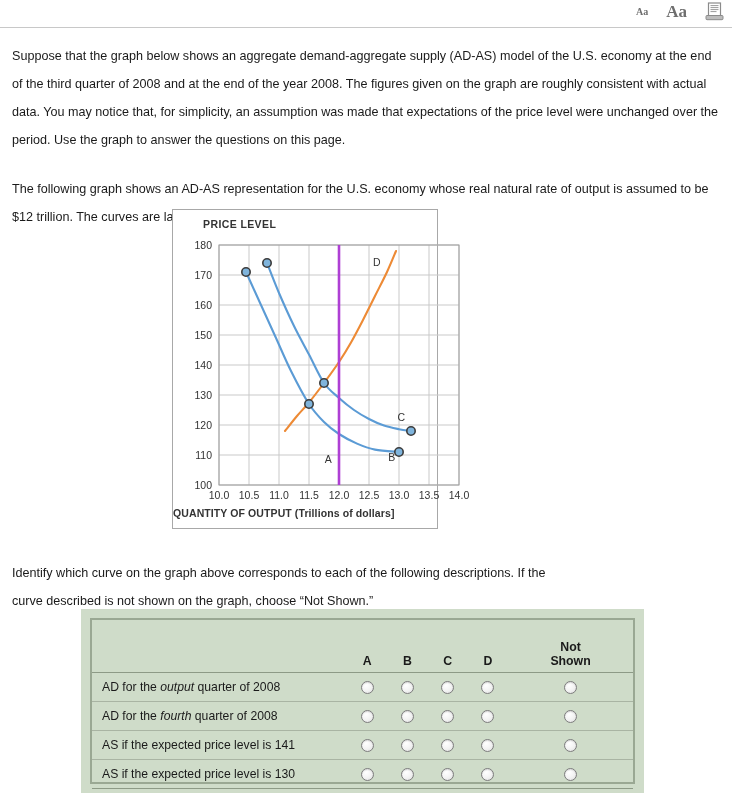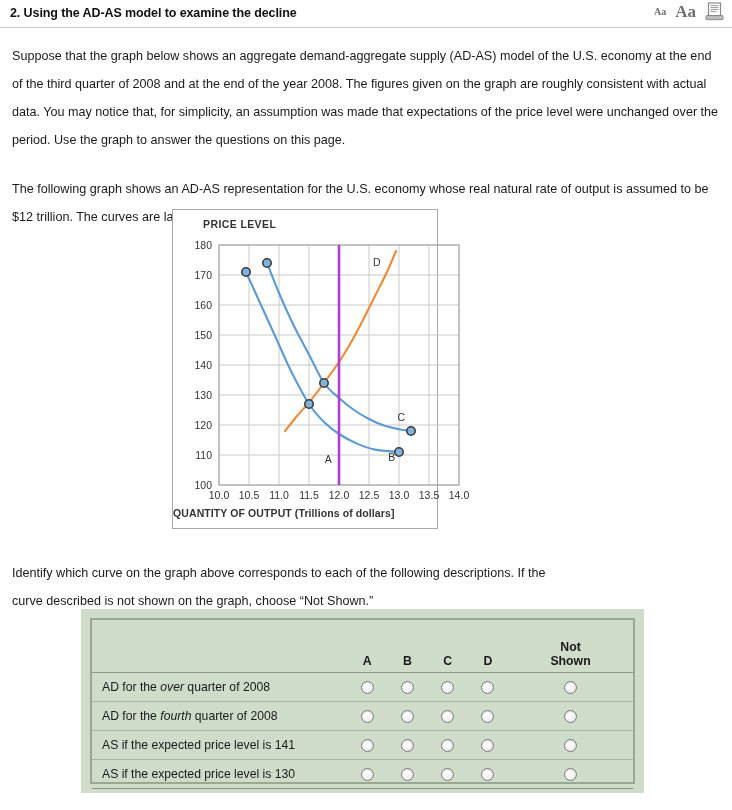--- a/index.html
+++ b/index.html
@@ -28,21 +28,21 @@
     font-weight: bold;
     color: #111111;
     letter-spacing: -0.1px;
   }
   .header-tools {
     position: absolute;
     right: 8px;
     top: 2px;
     display: flex;
     align-items: center;
-    gap: 9px;
+    gap: 18px;
   }
   .tool-aa-small {
     font-size: 10px;
     font-weight: bold;
     color: #6e6e6e;
     font-family: "Liberation Serif", serif;
   }
   .tool-aa-big {
     font-size: 17px;
     font-weight: bold;
@@ -173,21 +173,20 @@
     cursor: pointer;
     vertical-align: middle;
   }
   .hdr-two-line { display: block; line-height: 14px; }
   .italic { font-style: italic; }
 </style>
 </head>
 <body>
 
 <div class="header">
-  <div class="header-title">2.  Using the AD-AS model to examine the decline</div>
   <div class="header-tools">
     <span class="tool-aa-small">Aa</span>
     <span class="tool-aa-big">Aa</span>
     <span class="tool-print">
       <svg width="19" height="19" viewBox="0 0 19 19">
         <rect x="3.5" y="1" width="12" height="13" fill="#ffffff" stroke="#8b8b8b" stroke-width="1.2"></rect>
         <line x1="5.5" y1="3.6" x2="13.5" y2="3.6" stroke="#9a9a9a" stroke-width="1"></line>
         <line x1="5.5" y1="5.6" x2="13.5" y2="5.6" stroke="#9a9a9a" stroke-width="1"></line>
         <line x1="5.5" y1="7.6" x2="13.5" y2="7.6" stroke="#9a9a9a" stroke-width="1"></line>
         <line x1="5.5" y1="9.6" x2="11.5" y2="9.6" stroke="#9a9a9a" stroke-width="1"></line>
@@ -289,21 +288,21 @@
           <th>C</th>
           <th>D</th>
           <th>
             <span class="hdr-two-line">Not</span>
             <span class="hdr-two-line">Shown</span>
           </th>
         </tr>
       </thead>
       <tbody id="answers-body">
           <tr>
-            <td class="desc"><span>AD for the </span><span class="italic">over</span><span> quarter of 2008</span></td>
+            <td class="desc"><span>AD for the </span><span class="italic">output</span><span> quarter of 2008</span></td>
             <td class="radio-cell"><span class="radio"></span></td>
             <td class="radio-cell"><span class="radio"></span></td>
             <td class="radio-cell"><span class="radio"></span></td>
             <td class="radio-cell"><span class="radio"></span></td>
             <td class="radio-cell"><span class="radio"></span></td>
           </tr>
           <tr>
             <td class="desc"><span>AD for the </span><span class="italic">fourth</span><span> quarter of 2008</span></td>
             <td class="radio-cell"><span class="radio"></span></td>
             <td class="radio-cell"><span class="radio"></span></td>

